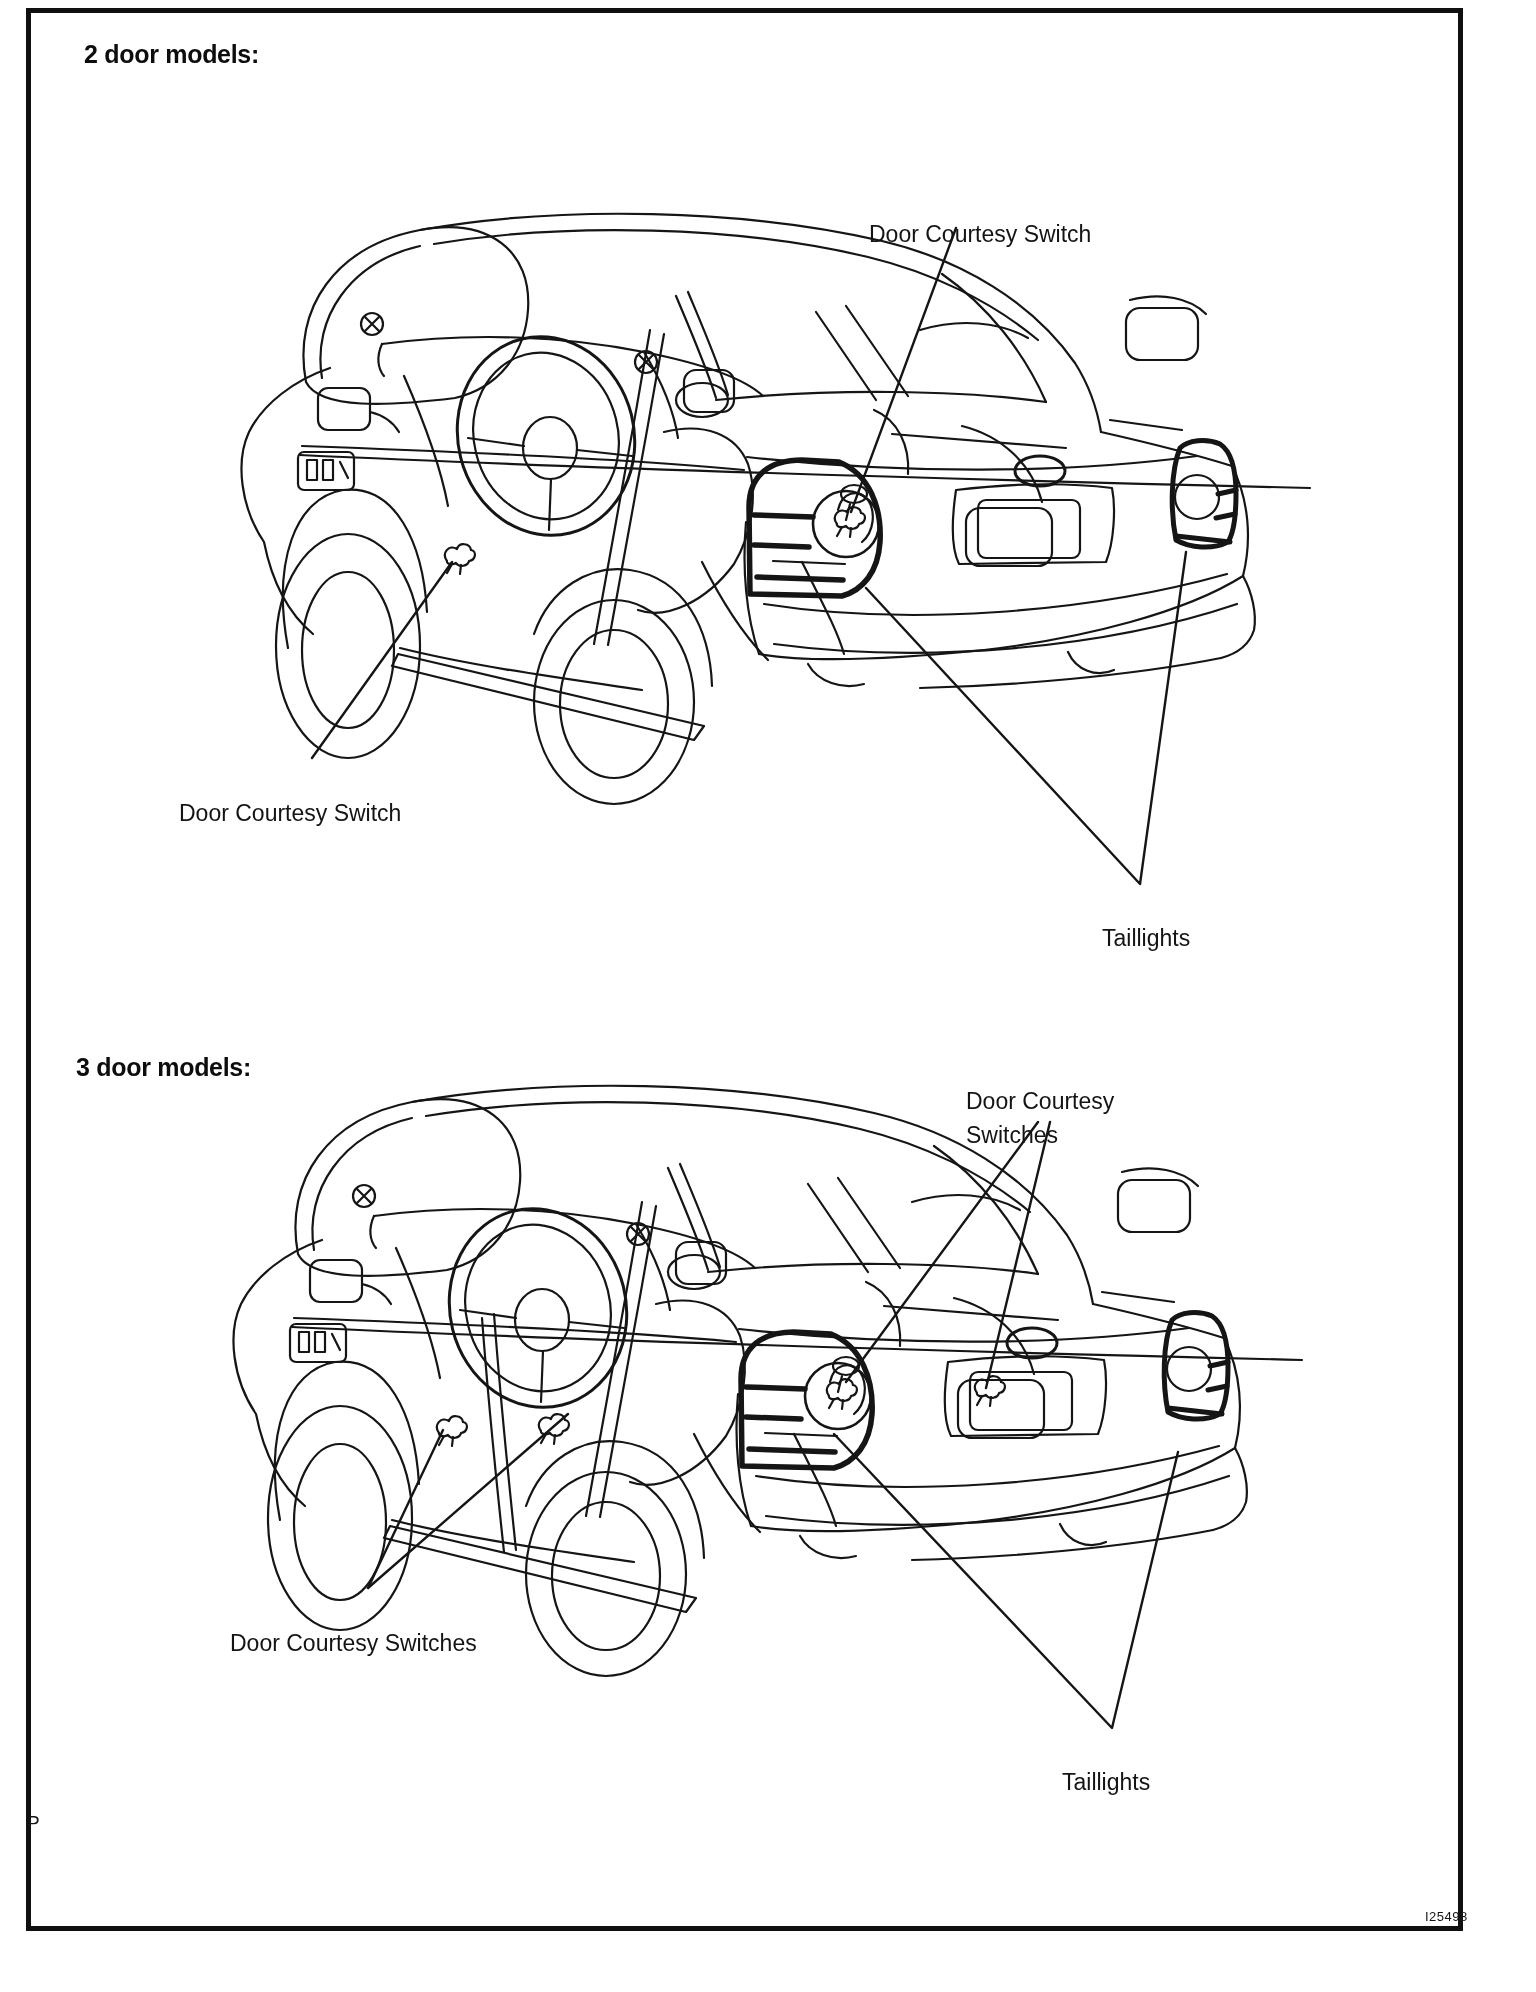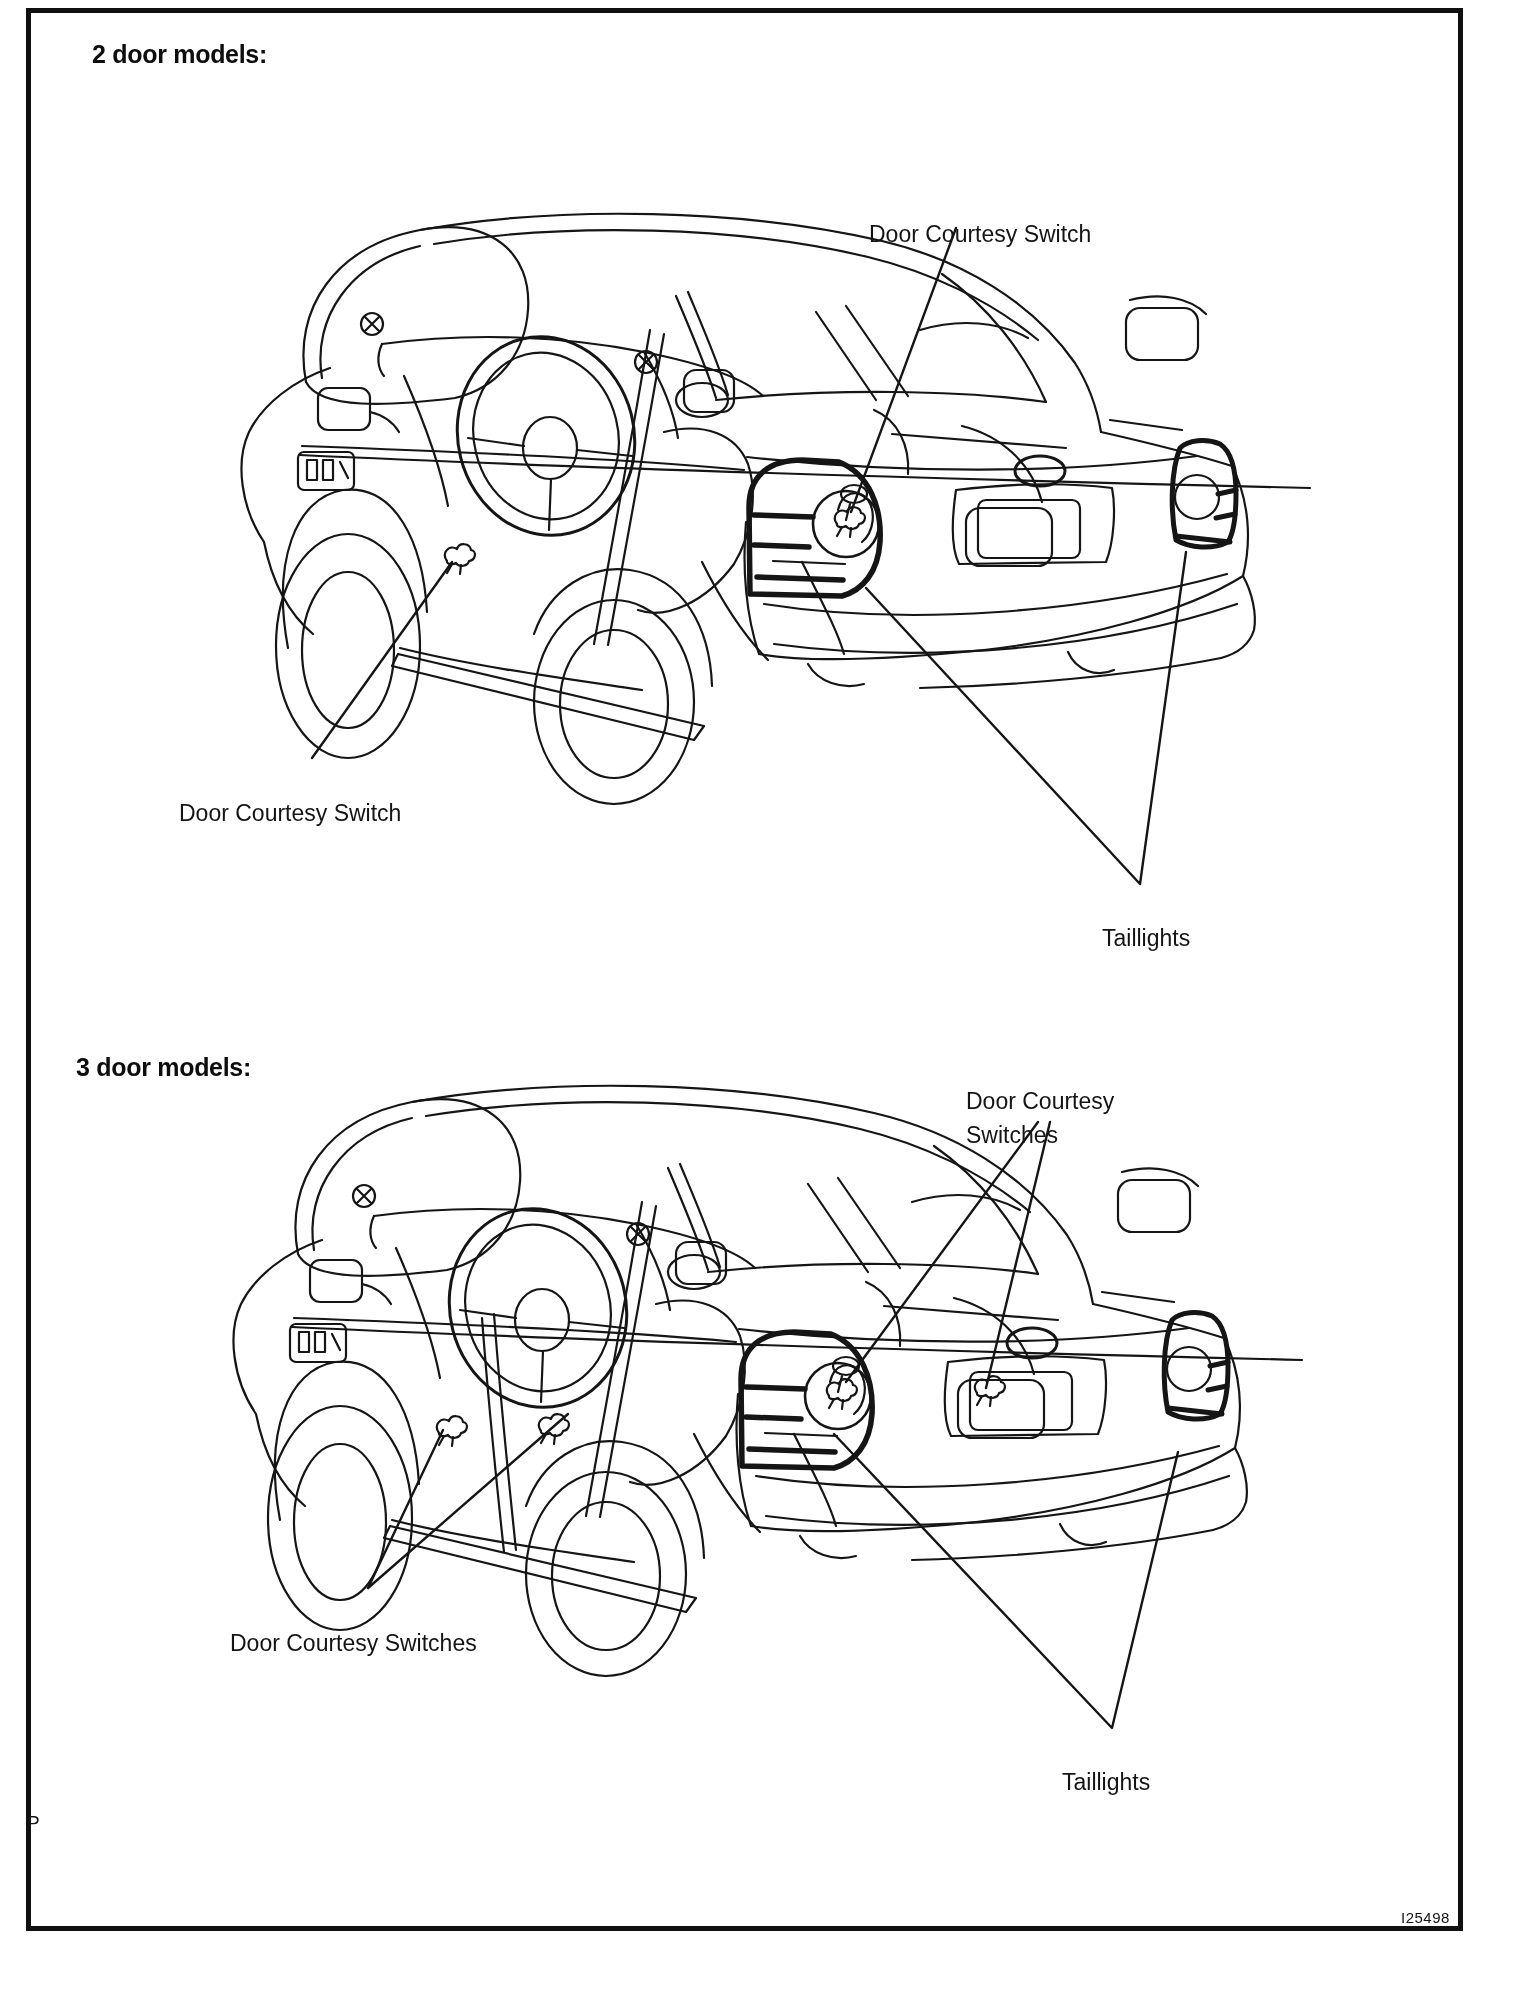--- a/index.html
+++ b/index.html
@@ -8,21 +8,21 @@
     font-family:"Liberation Sans", sans-serif;color:#141414;overflow:hidden;
   }
   .frame{
     position:absolute;left:26px;top:8px;width:1437px;height:1923px;
     border:5px solid #101010;box-sizing:border-box;background:transparent;
   }
   .label{position:absolute;white-space:nowrap;font-size:23px;line-height:1.2;color:#141414;margin-top:36px;}
   .heading{position:absolute;white-space:nowrap;font-size:25px;font-weight:bold;letter-spacing:-0.3px;color:#0d0d0d;}
   .two-line{line-height:34px;}
   .page-marker{position:absolute;font-size:19px;color:#141414;}
-  .fig-code{position:absolute;font-size:15px;letter-spacing:0.5px;color:#141414;}
+  .fig-code{position:absolute;font-size:13px;letter-spacing:0.5px;color:#141414;margin-left:24px;}
   svg.art{position:absolute;left:0;top:0;width:1536px;height:1992px;}
 </style>
 </head>
 <body>
 
 <div class="frame"></div>
 
 <svg class="art" viewBox="0 0 1536 1992" fill="none" stroke="#151515" stroke-width="2.2" stroke-linecap="round" stroke-linejoin="round">
   <defs>
 
@@ -165,21 +165,21 @@
   </g>
   <g stroke-width="2.4">
     <path d="M 1038,1122 L 846,1382"></path>
     <path d="M 1050,1122 L 986,1388"></path>
     <path d="M 368,1588 L 443,1430"></path>
     <path d="M 368,1588 L 568,1414"></path>
     <path d="M 834,1434 L 1112,1728 L 1178,1452"></path>
   </g>
 </svg>
 
-<div class="heading" style="left:92px;top:40px;">2 door models:</div>
+<div class="heading" style="left:84px;top:40px;">2 door models:</div>
 
 <div class="label" style="left:869px;top:185px;">Door Courtesy Switch</div>
 
 <div class="label" style="left:179px;top:764px;">Door Courtesy Switch</div>
 
 <div class="label" style="left:1102px;top:889px;">Taillights</div>
 
 <div class="heading" style="left:76px;top:1053px;">3 door models:</div>
 
 <div class="label two-line" style="left:966px;top:1048px;">

